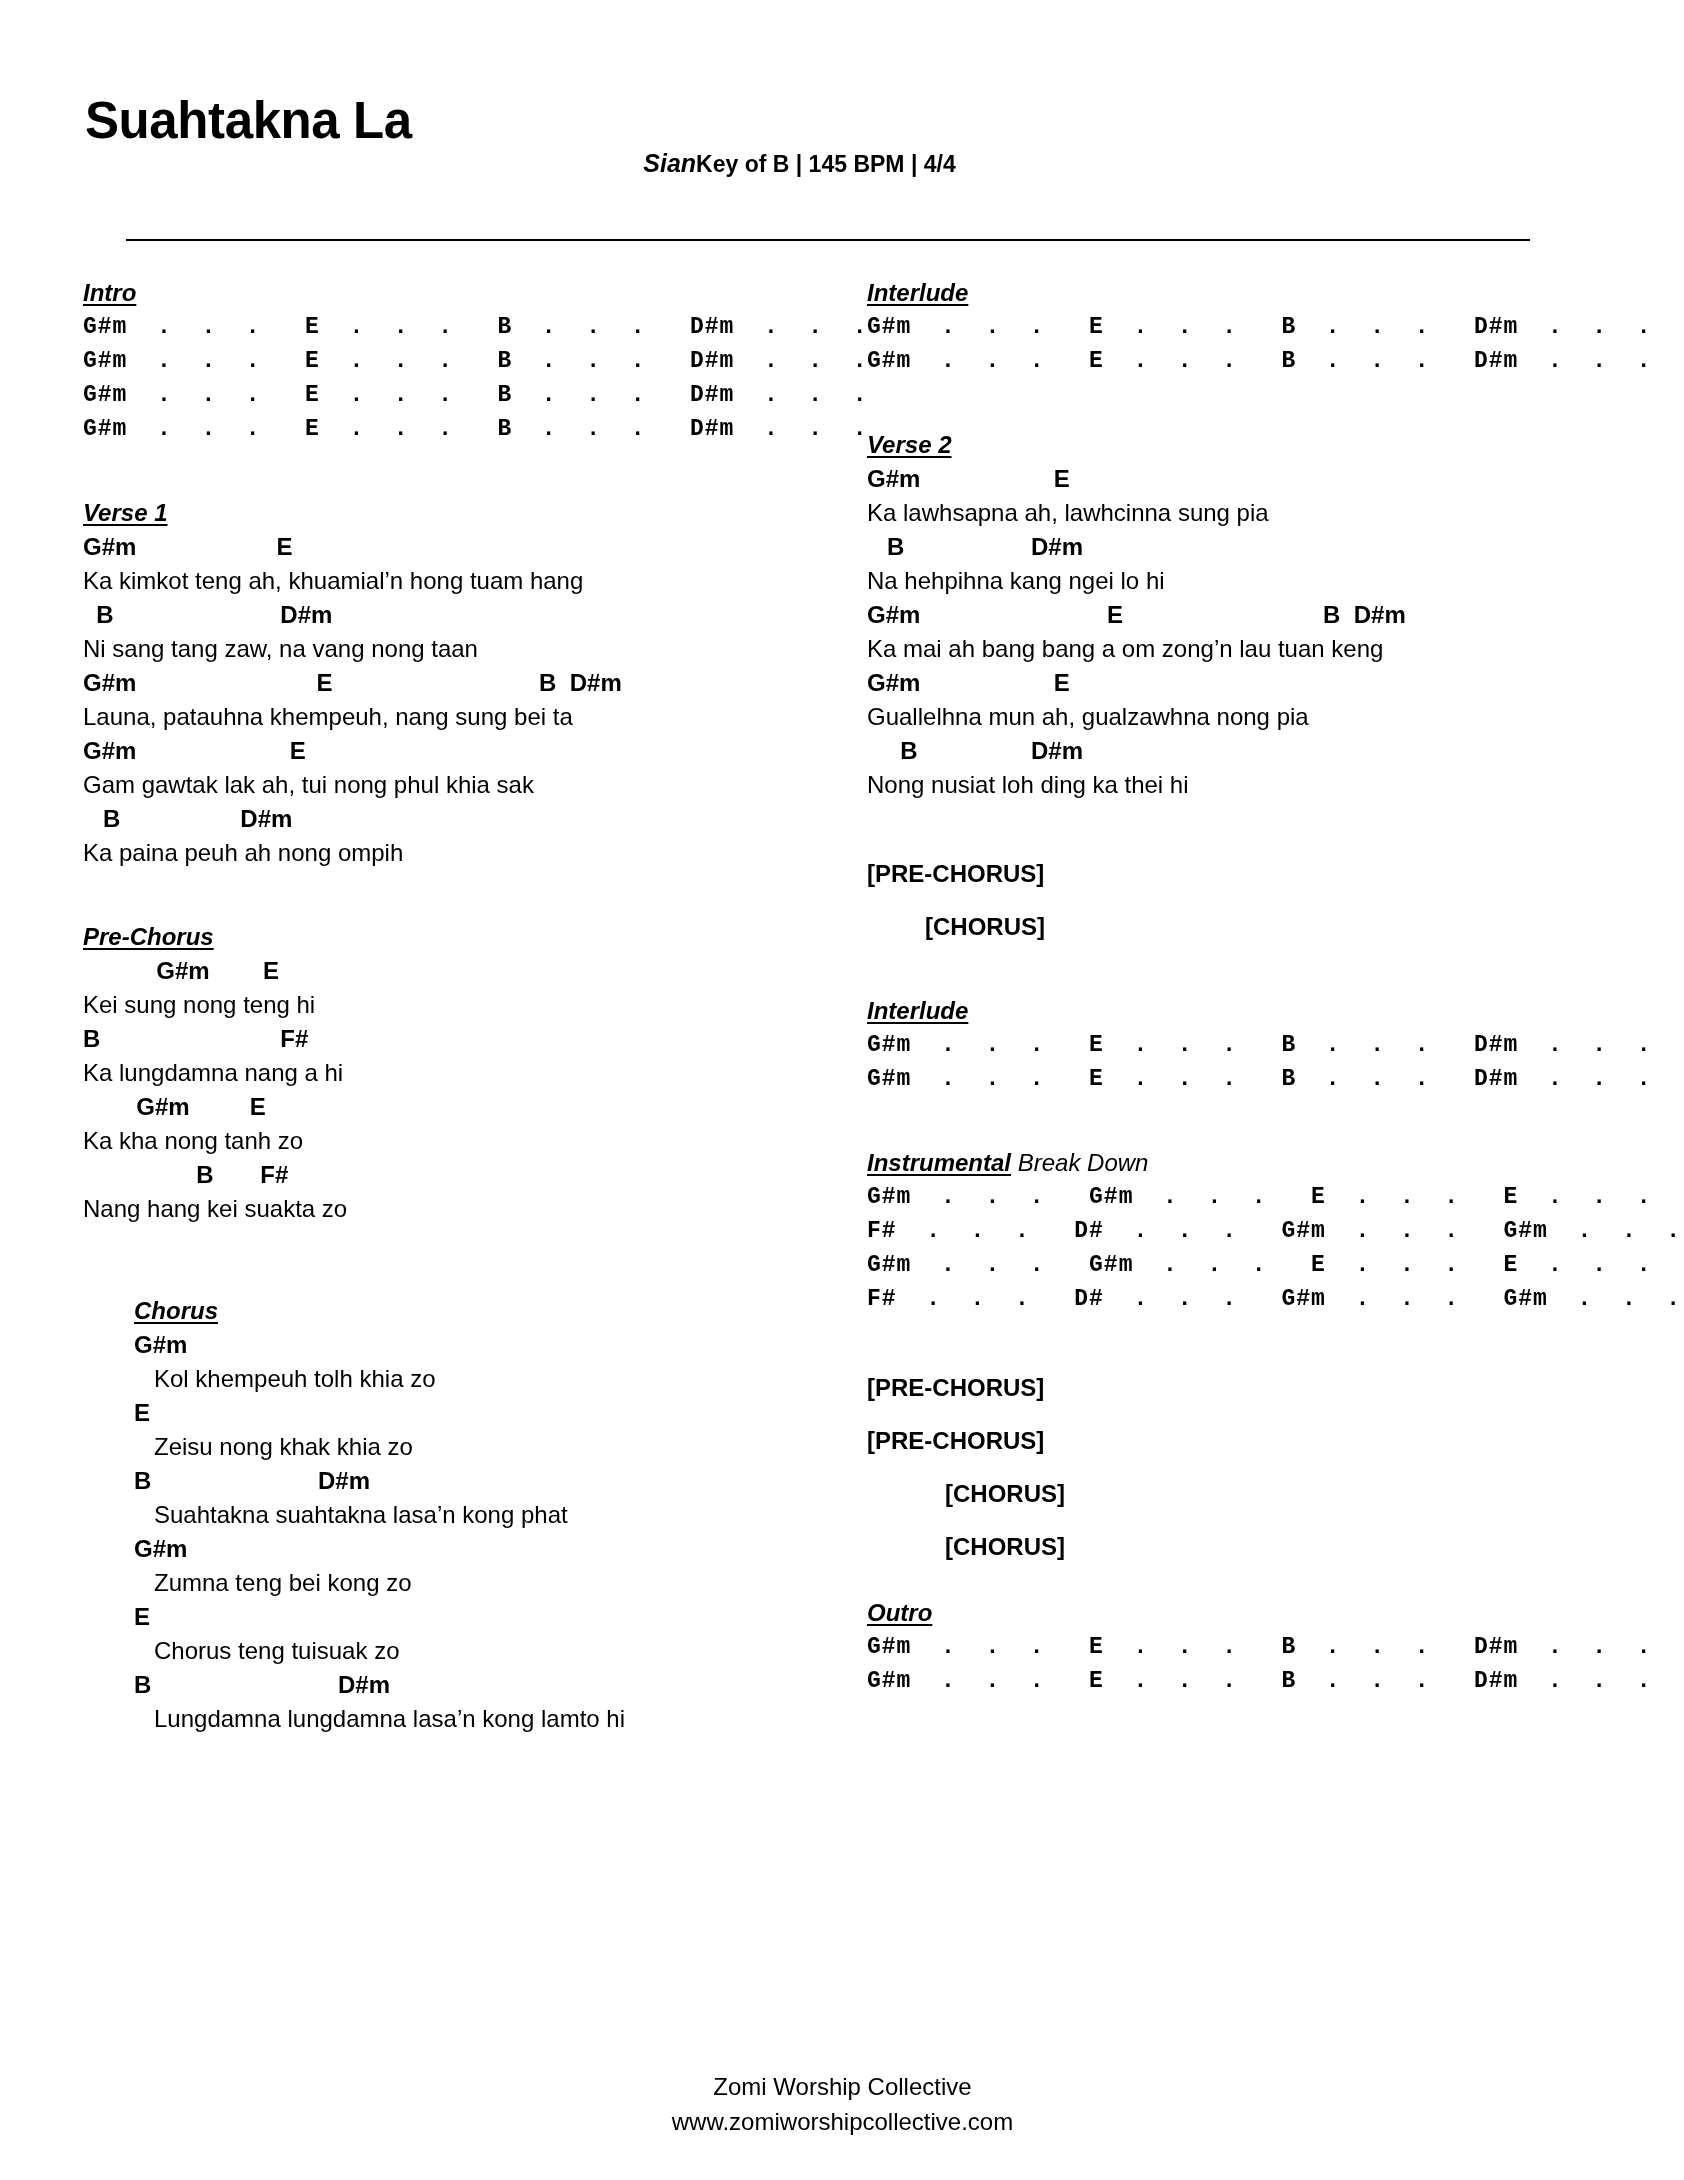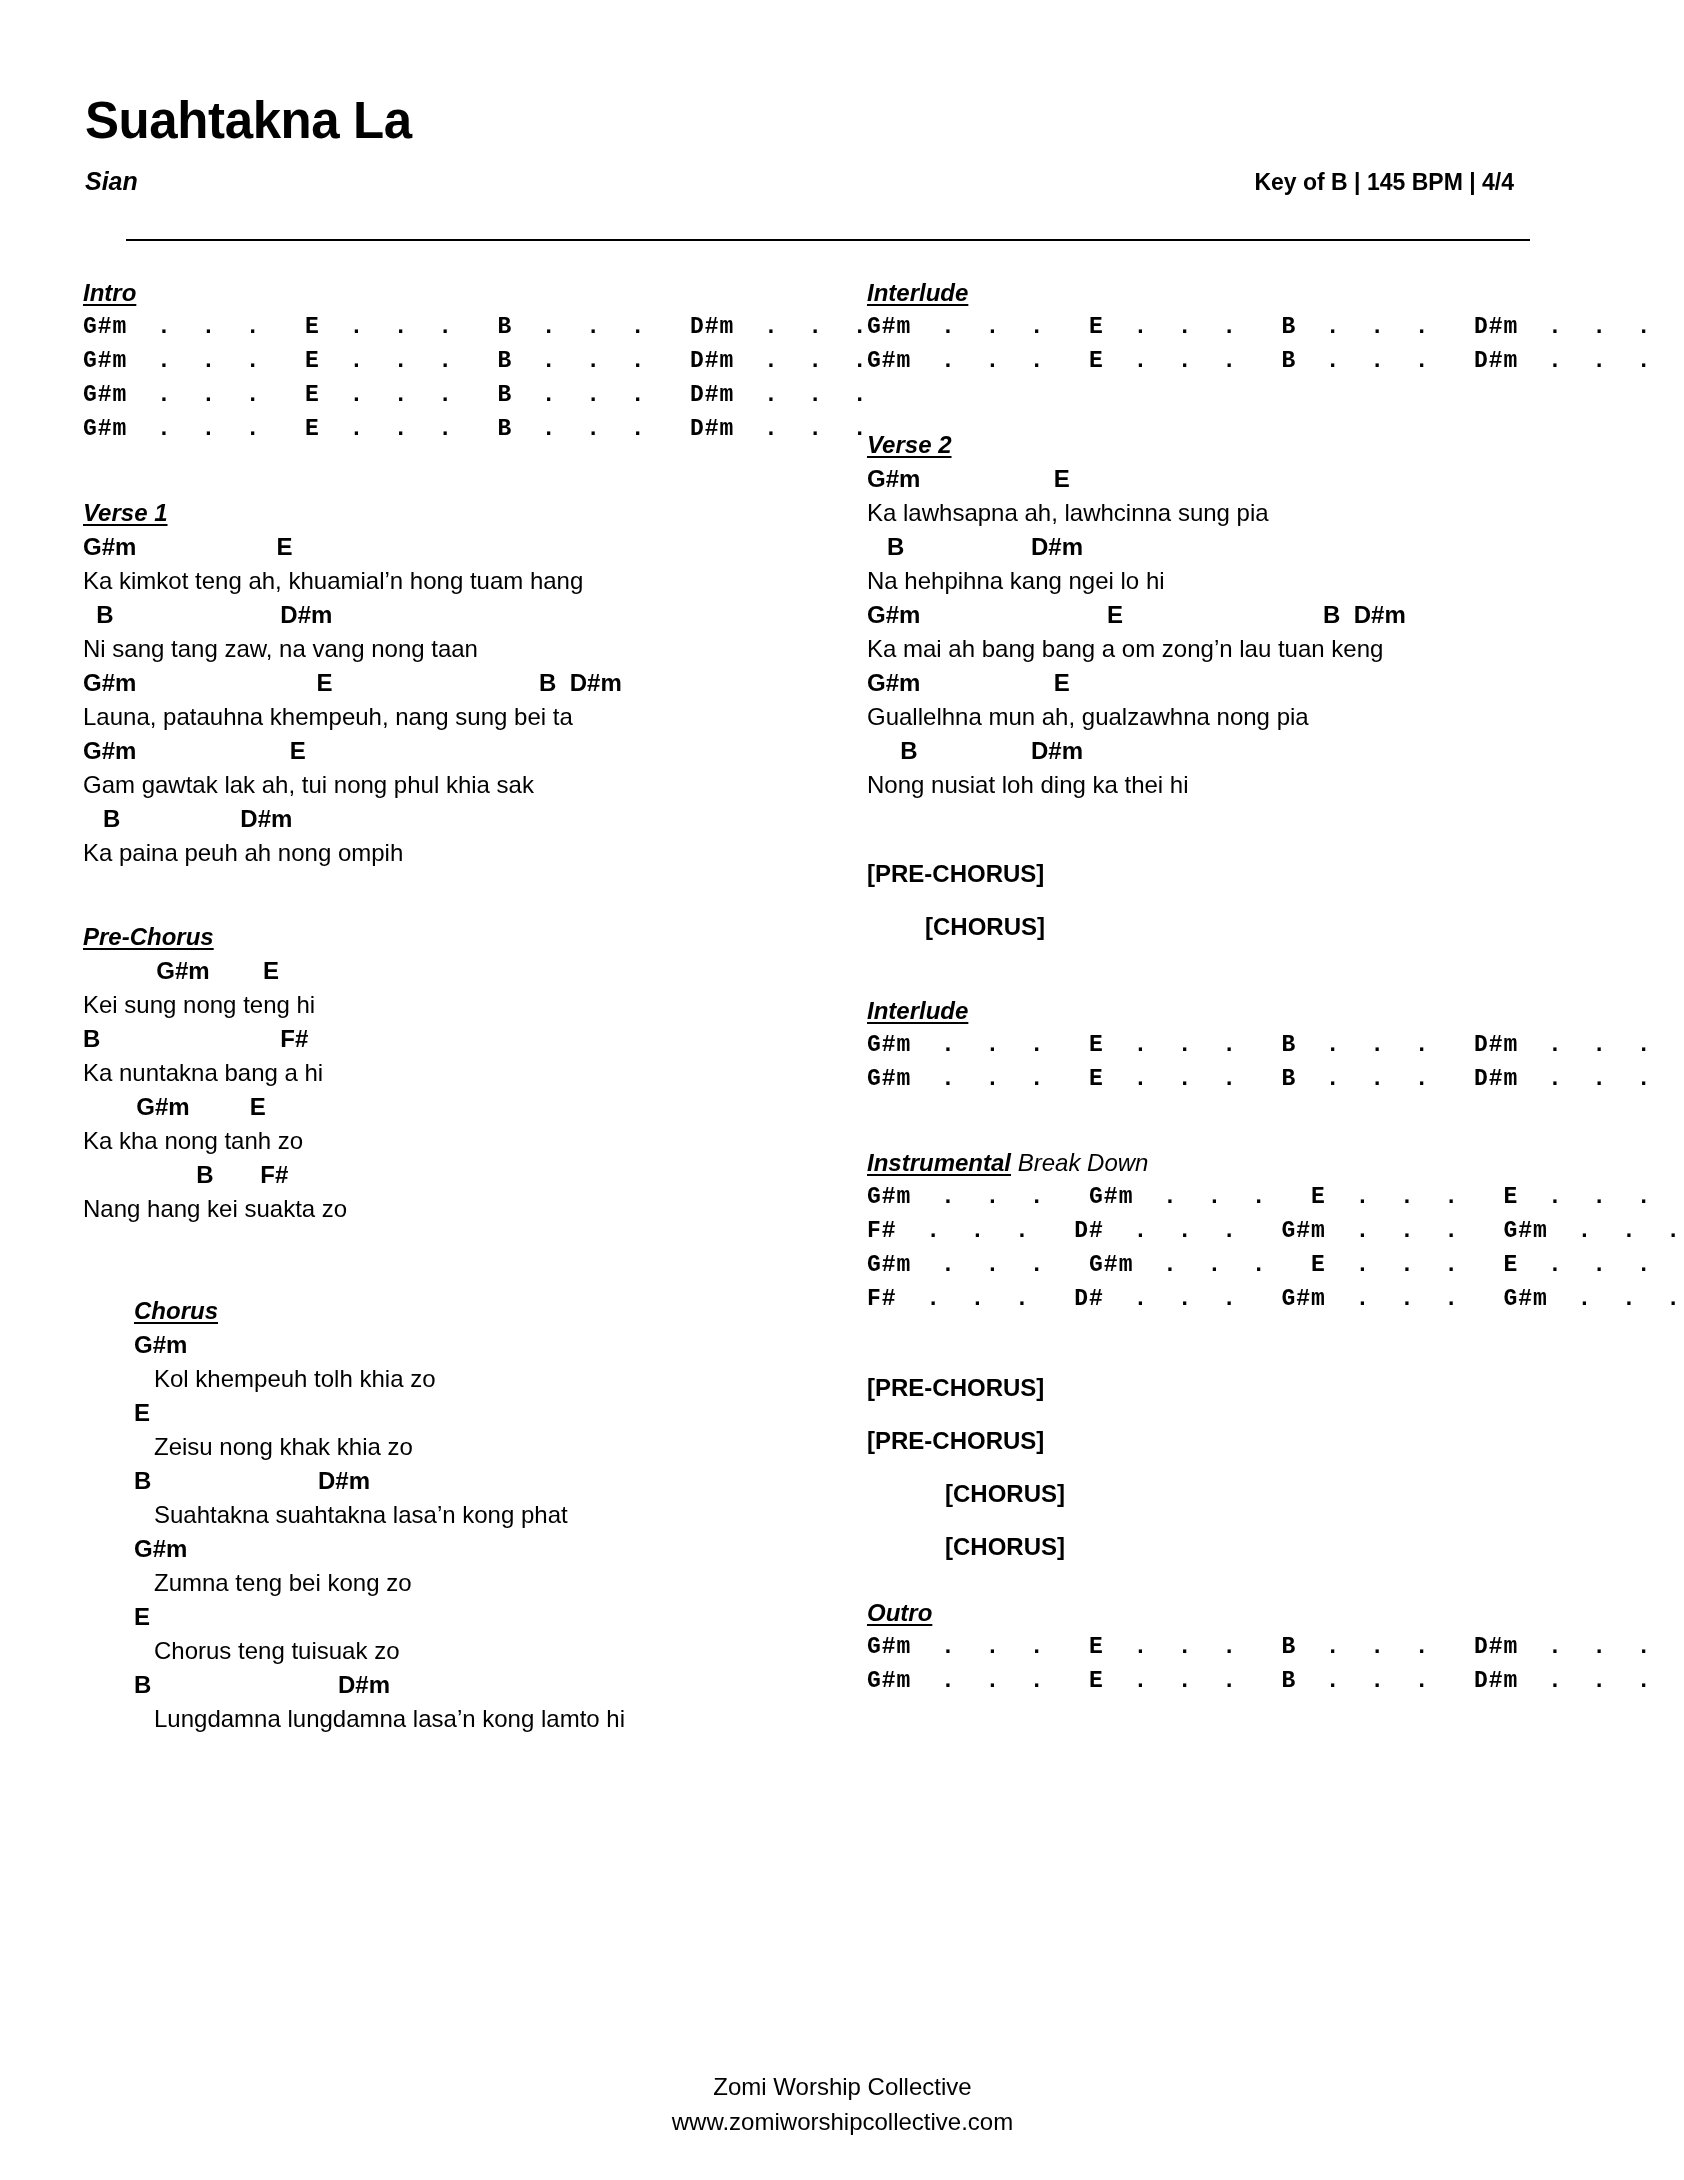--- a/index.html
+++ b/index.html
@@ -34,22 +34,22 @@
   .song-title {
     font-size: 51px;
     font-weight: bold;
     letter-spacing: -0.4px;
     line-height: 1.05;
     margin: 0;
   }
   .meta-row {
     display: flex;
     align-items: baseline;
-    justify-content: space-between;
-    margin-top: 19px;
+    justify-content: center;
+    margin-top: 1px;
   }
   .artist {
     font-size: 25px;
     font-weight: bold;
     font-style: italic;
   }
   .key-meta {
     font-size: 23px;
     font-weight: bold;
   }
@@ -187,21 +187,21 @@
       <div class="line lyricline">Ka paina peuh ah nong ompih</div>
     </div>
 
     <div class="gap-lg"></div>
 
     <div class="section">
       <div class="section-head"><span class="underlined">Pre-Chorus</span></div>
       <div class="line chordline">           G#m        E</div>
       <div class="line lyricline">Kei sung nong teng hi</div>
       <div class="line chordline">B                           F#</div>
-      <div class="line lyricline">Ka nuntakna bang a hi</div>
+      <div class="line lyricline">Ka lungdamna nang a hi</div>
       <div class="line chordline">        G#m         E</div>
       <div class="line lyricline">Ka kha nong tanh zo</div>
       <div class="line chordline">                 B       F#</div>
       <div class="line lyricline">Nang hang kei suakta zo</div>
     </div>
 
     <div class="gap-xl"></div>
 
     <div class="section" style="padding-left:51px;">
       <div class="section-head"><span class="underlined">Chorus</span></div>

